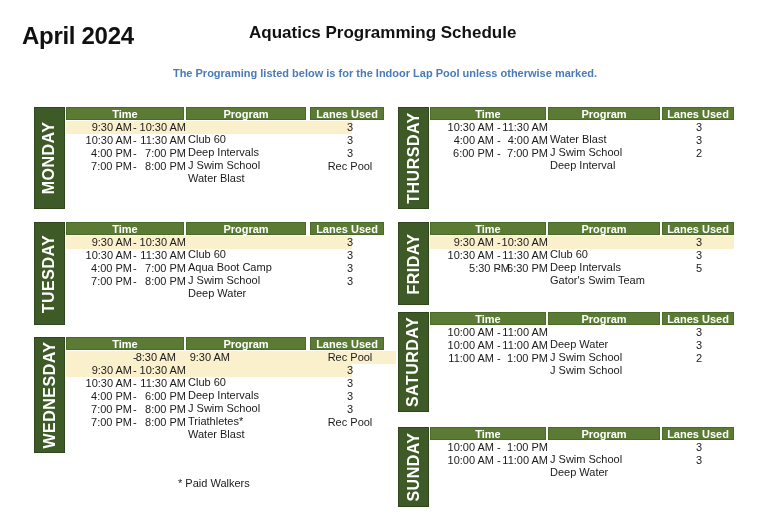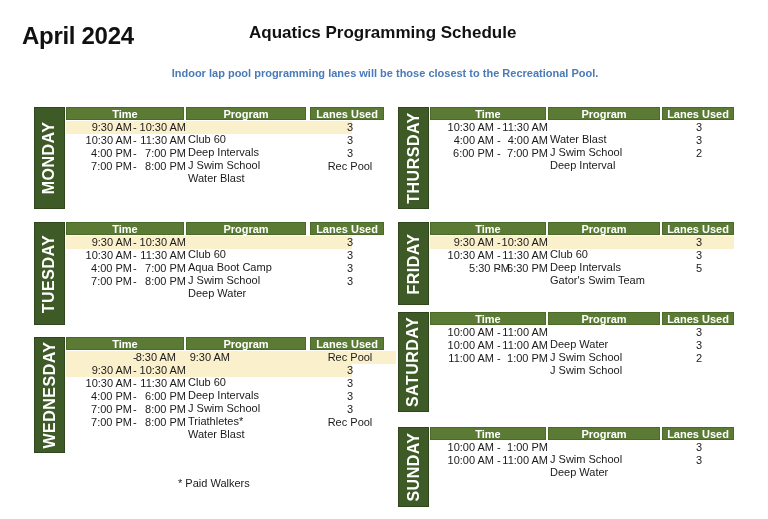--- a/index.html
+++ b/index.html
@@ -34,21 +34,21 @@
   .row .lanes { position: absolute; text-align: center; }
 
   .footnote { position: absolute; left: 178px; top: 477px; font-size: 11px; color: #1a1a1a; }
 </style>
 </head>
 <body>
 
 <div class="month">April 2024</div>
 <div class="title">Aquatics Programming Schedule</div>
 <div class="subtitle">
-  <div>Indoor lap pool programming lanes will be those closest to the Recreational Pool.</div>
+  <div>The Programing listed below is for the Indoor Lap Pool unless otherwise marked.</div>
 </div>
 
 <div id="blocks">
     <div class="block" style="left: 34px; top: 107px; width: 318px; height: 102px;">
       <div class="day-label" style="height:102px">
         <span>MONDAY</span>
       </div>
       <div class="hdr" style="left:32px;top:0;width:118px">Time</div>
       <div class="hdr" style="left:152px;top:0;width:120px">Program</div>
       <div class="hdr" style="left:276px;top:0;width:74px">Lanes Used</div>

